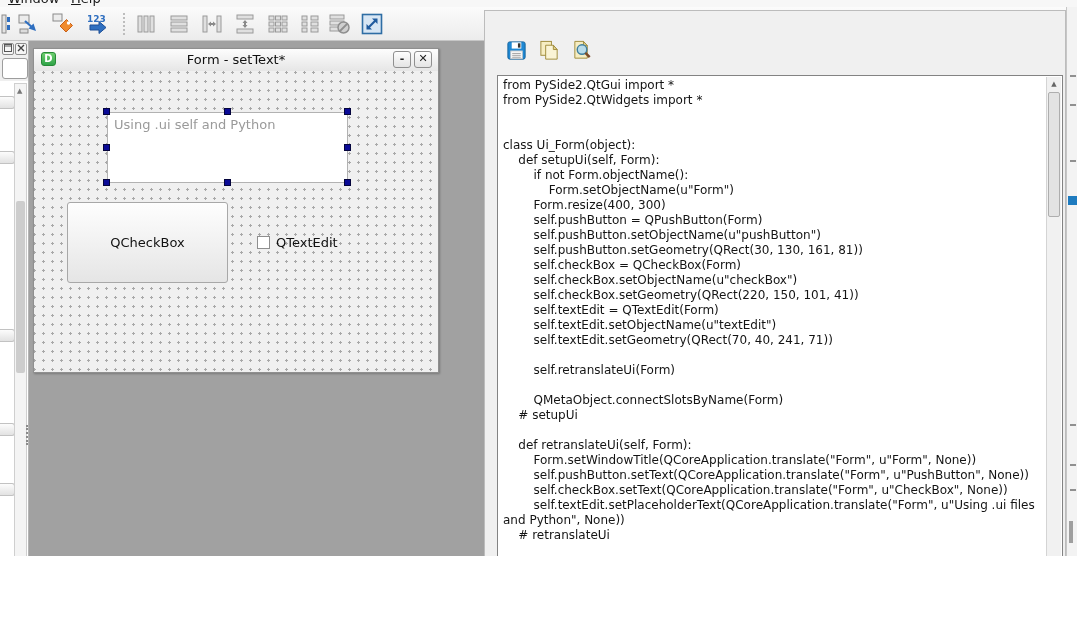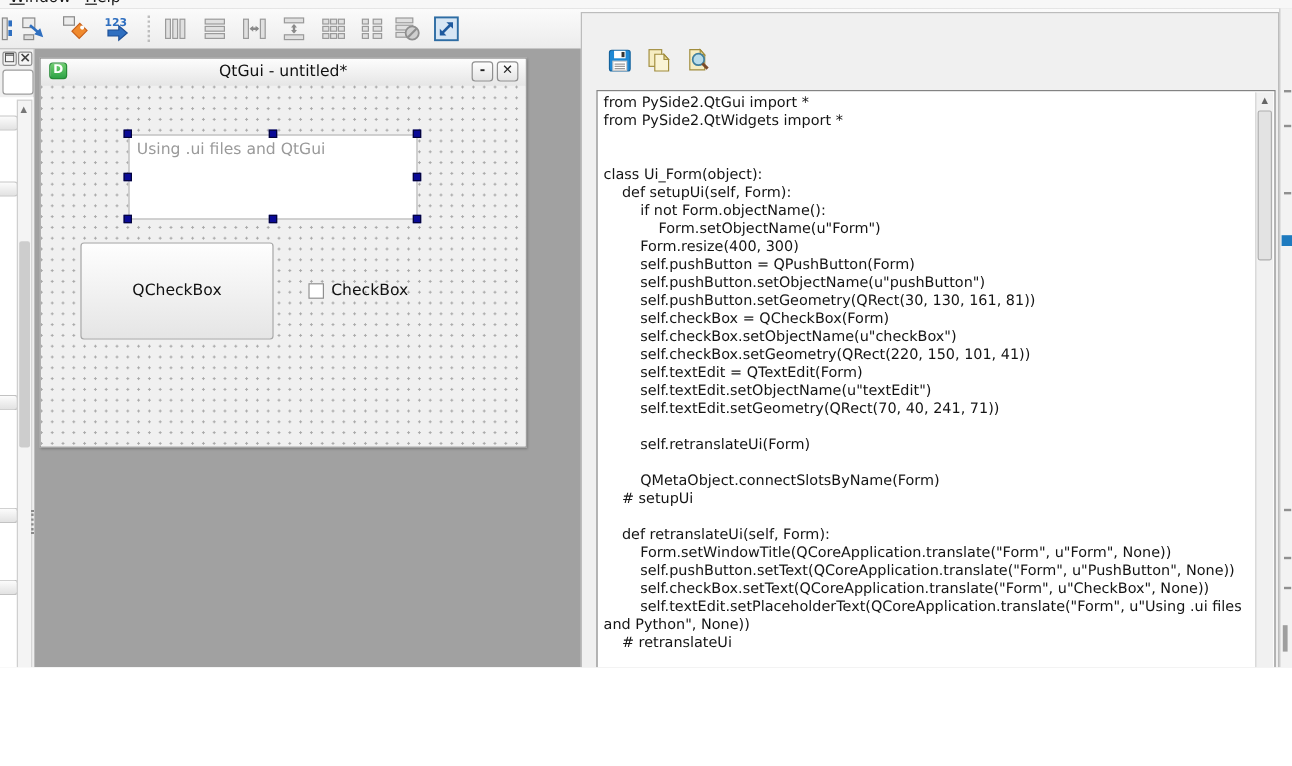--- a/index.html
+++ b/index.html
@@ -236,38 +236,38 @@
         <div class="wbarrow">▲</div>
         <div class="wbthumb"></div>
       </div>
     </div>
   </div>
   <div class="abs splitdots"></div>
 
   <div class="abs formwin">
     <div class="ftitle">
       <div class="dbadge">D</div>
-      <div class="ftext">QtGui - untitled*</div>
+      <div class="ftext">Form - setText*</div>
       <div class="fbtn" style="right:27px;">-</div>
       <div class="fbtn" style="right:6px;">✕</div>
     </div>
     <div class="fcanvas">
-      <div class="textedit">Using .ui files and QtGui</div>
+      <div class="textedit">Using .ui self and Python</div>
       <div class="hdl" style="left:69px;top:37px;"></div>
       <div class="hdl" style="left:190px;top:37px;"></div>
       <div class="hdl" style="left:310px;top:37px;"></div>
       <div class="hdl" style="left:69px;top:73px;"></div>
       <div class="hdl" style="left:310px;top:73px;"></div>
       <div class="hdl" style="left:69px;top:108px;"></div>
       <div class="hdl" style="left:190px;top:108px;"></div>
       <div class="hdl" style="left:310px;top:108px;"></div>
       <div class="pushbtn">QCheckBox</div>
       <div class="chkwrap">
         <div class="chkbox"></div>
-        <div class="chklabel">CheckBox</div>
+        <div class="chklabel">QTextEdit</div>
       </div>
     </div>
   </div>
 
   <div class="abs dialog">
     <div class="dbtn" style="left:18px;">
       <svg width="23" height="23" viewBox="0 0 24 24">
         <rect x="3" y="3" width="18" height="18" rx="2" fill="#1e88d4" stroke="#14629c"></rect>
         <rect x="7" y="3.5" width="10" height="6.5" fill="#fff"></rect>
         <rect x="13.5" y="4.5" width="2.6" height="4.5" fill="#333"></rect>

